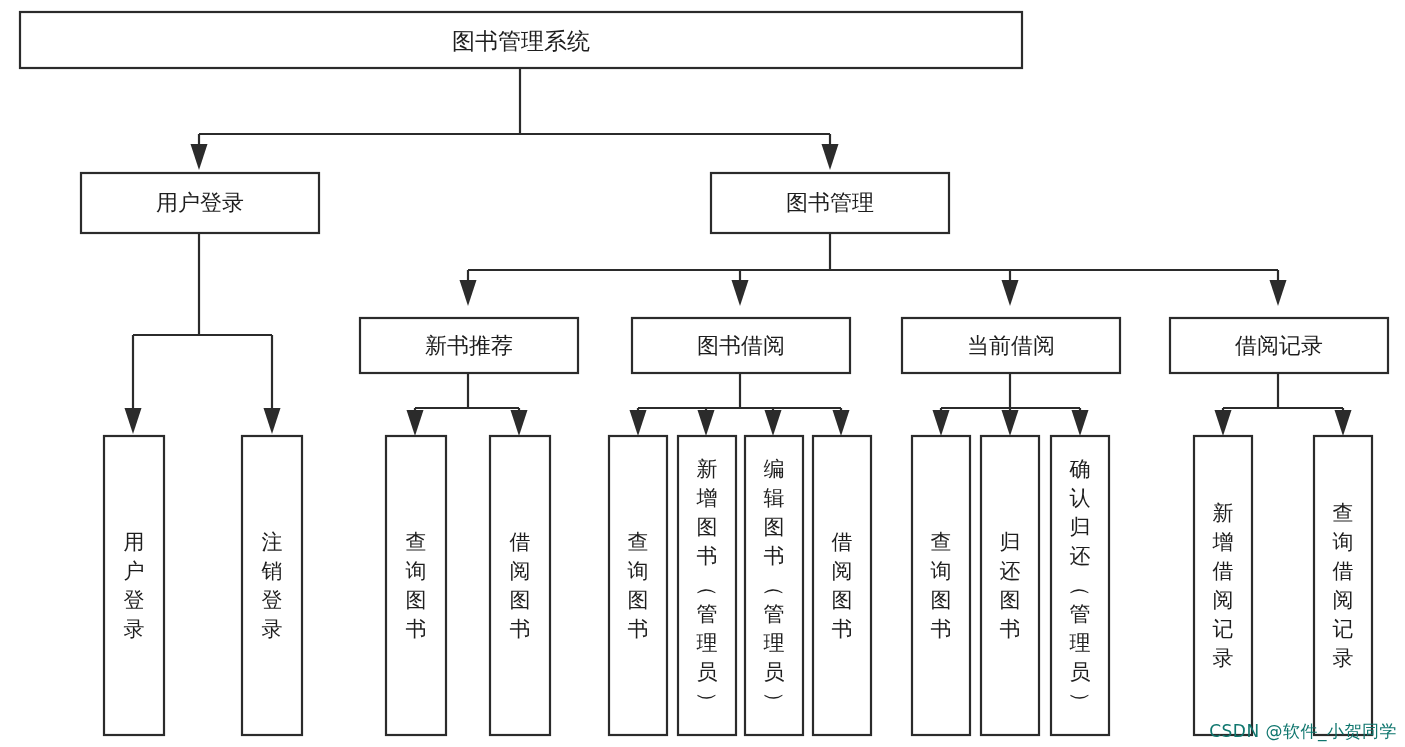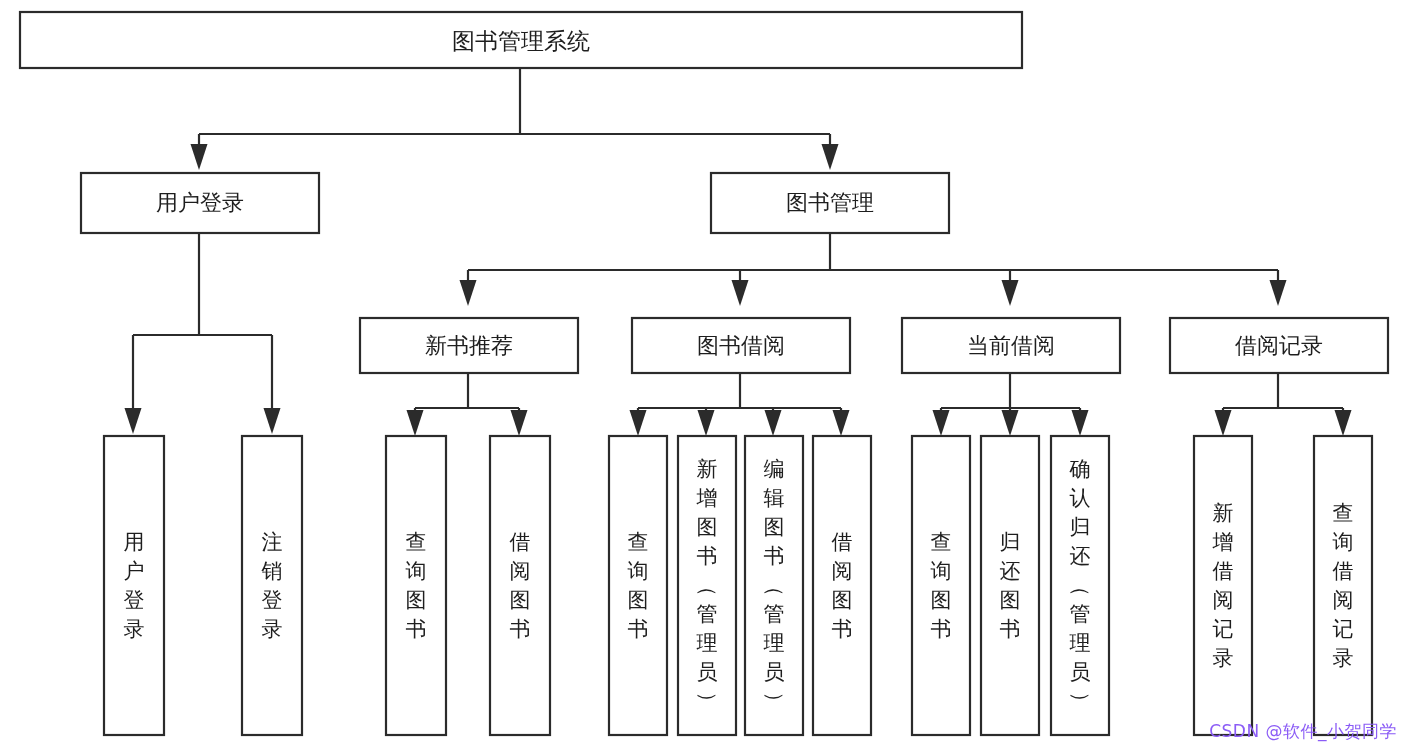--- a/index.html
+++ b/index.html
@@ -59,21 +59,21 @@
     text-anchor: middle;
     dominant-baseline: middle;
     white-space: pre;
   }
   .watermark {
     position: absolute;
     right: 8px;
     bottom: 4px;
     font-family: "DejaVu Sans", "Liberation Sans", sans-serif;
     font-size: 17px;
-    color: #8b5cf6;
+    color: #0f766e;
     letter-spacing: 0.5px;
     user-select: none;
     white-space: nowrap;
   }
 </style>
 </head>
 <body>
 
 <div id="diagram-root">
 

